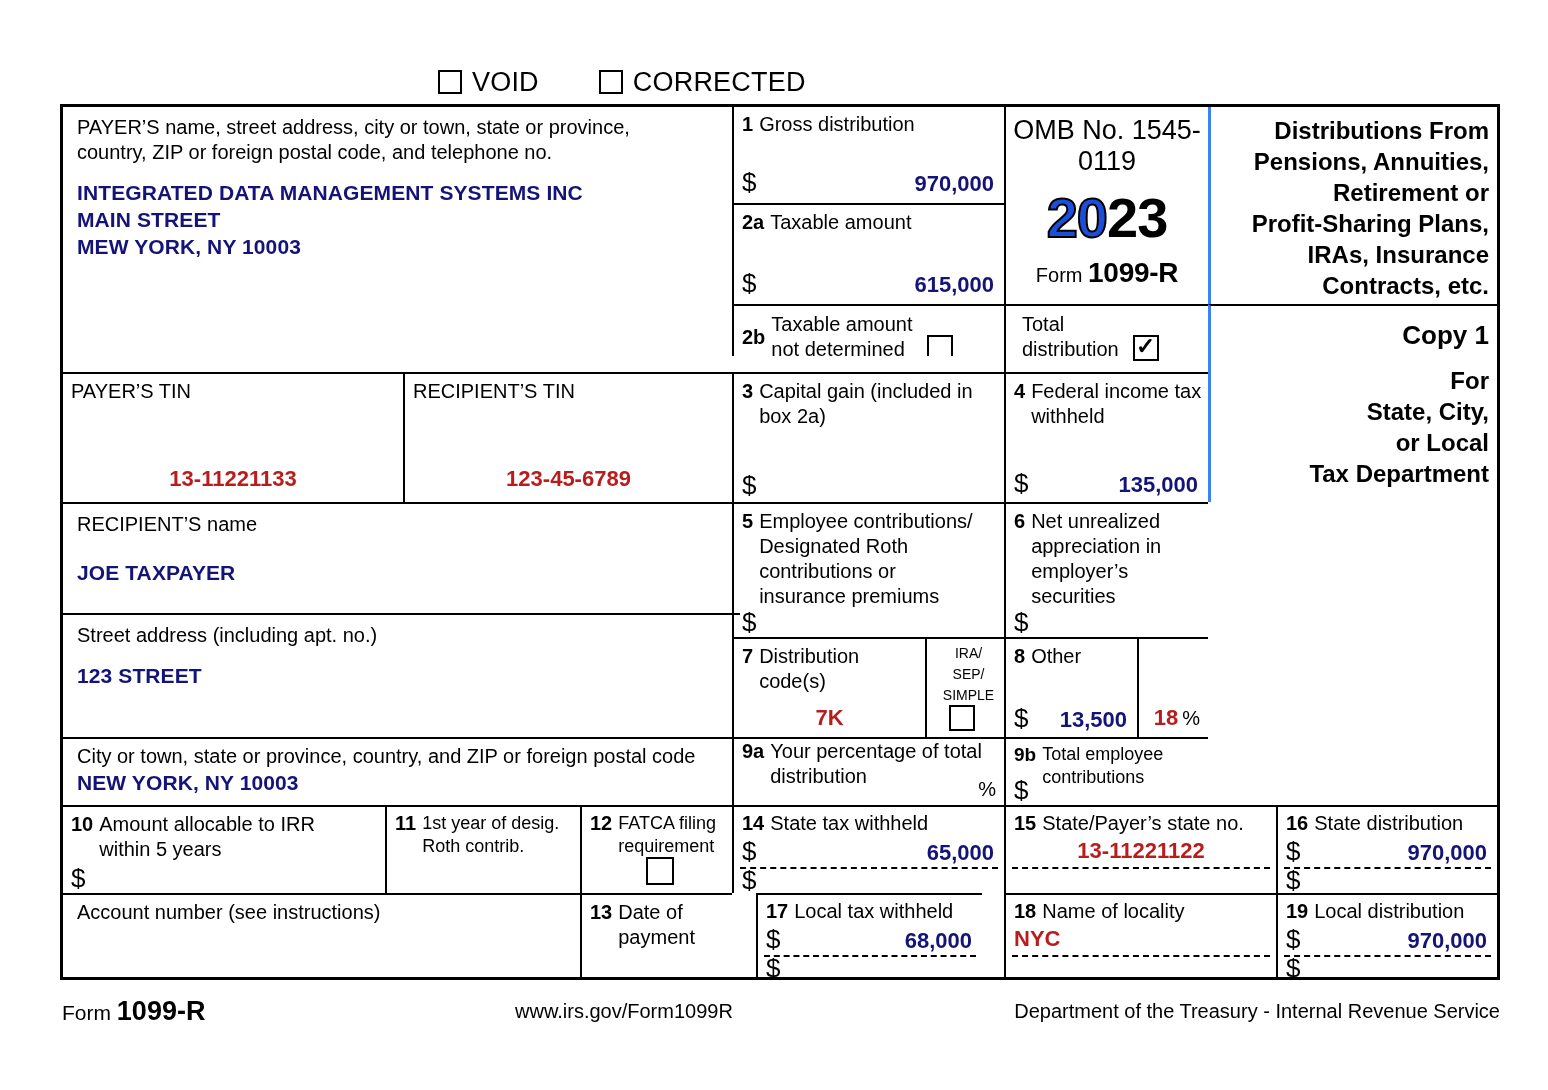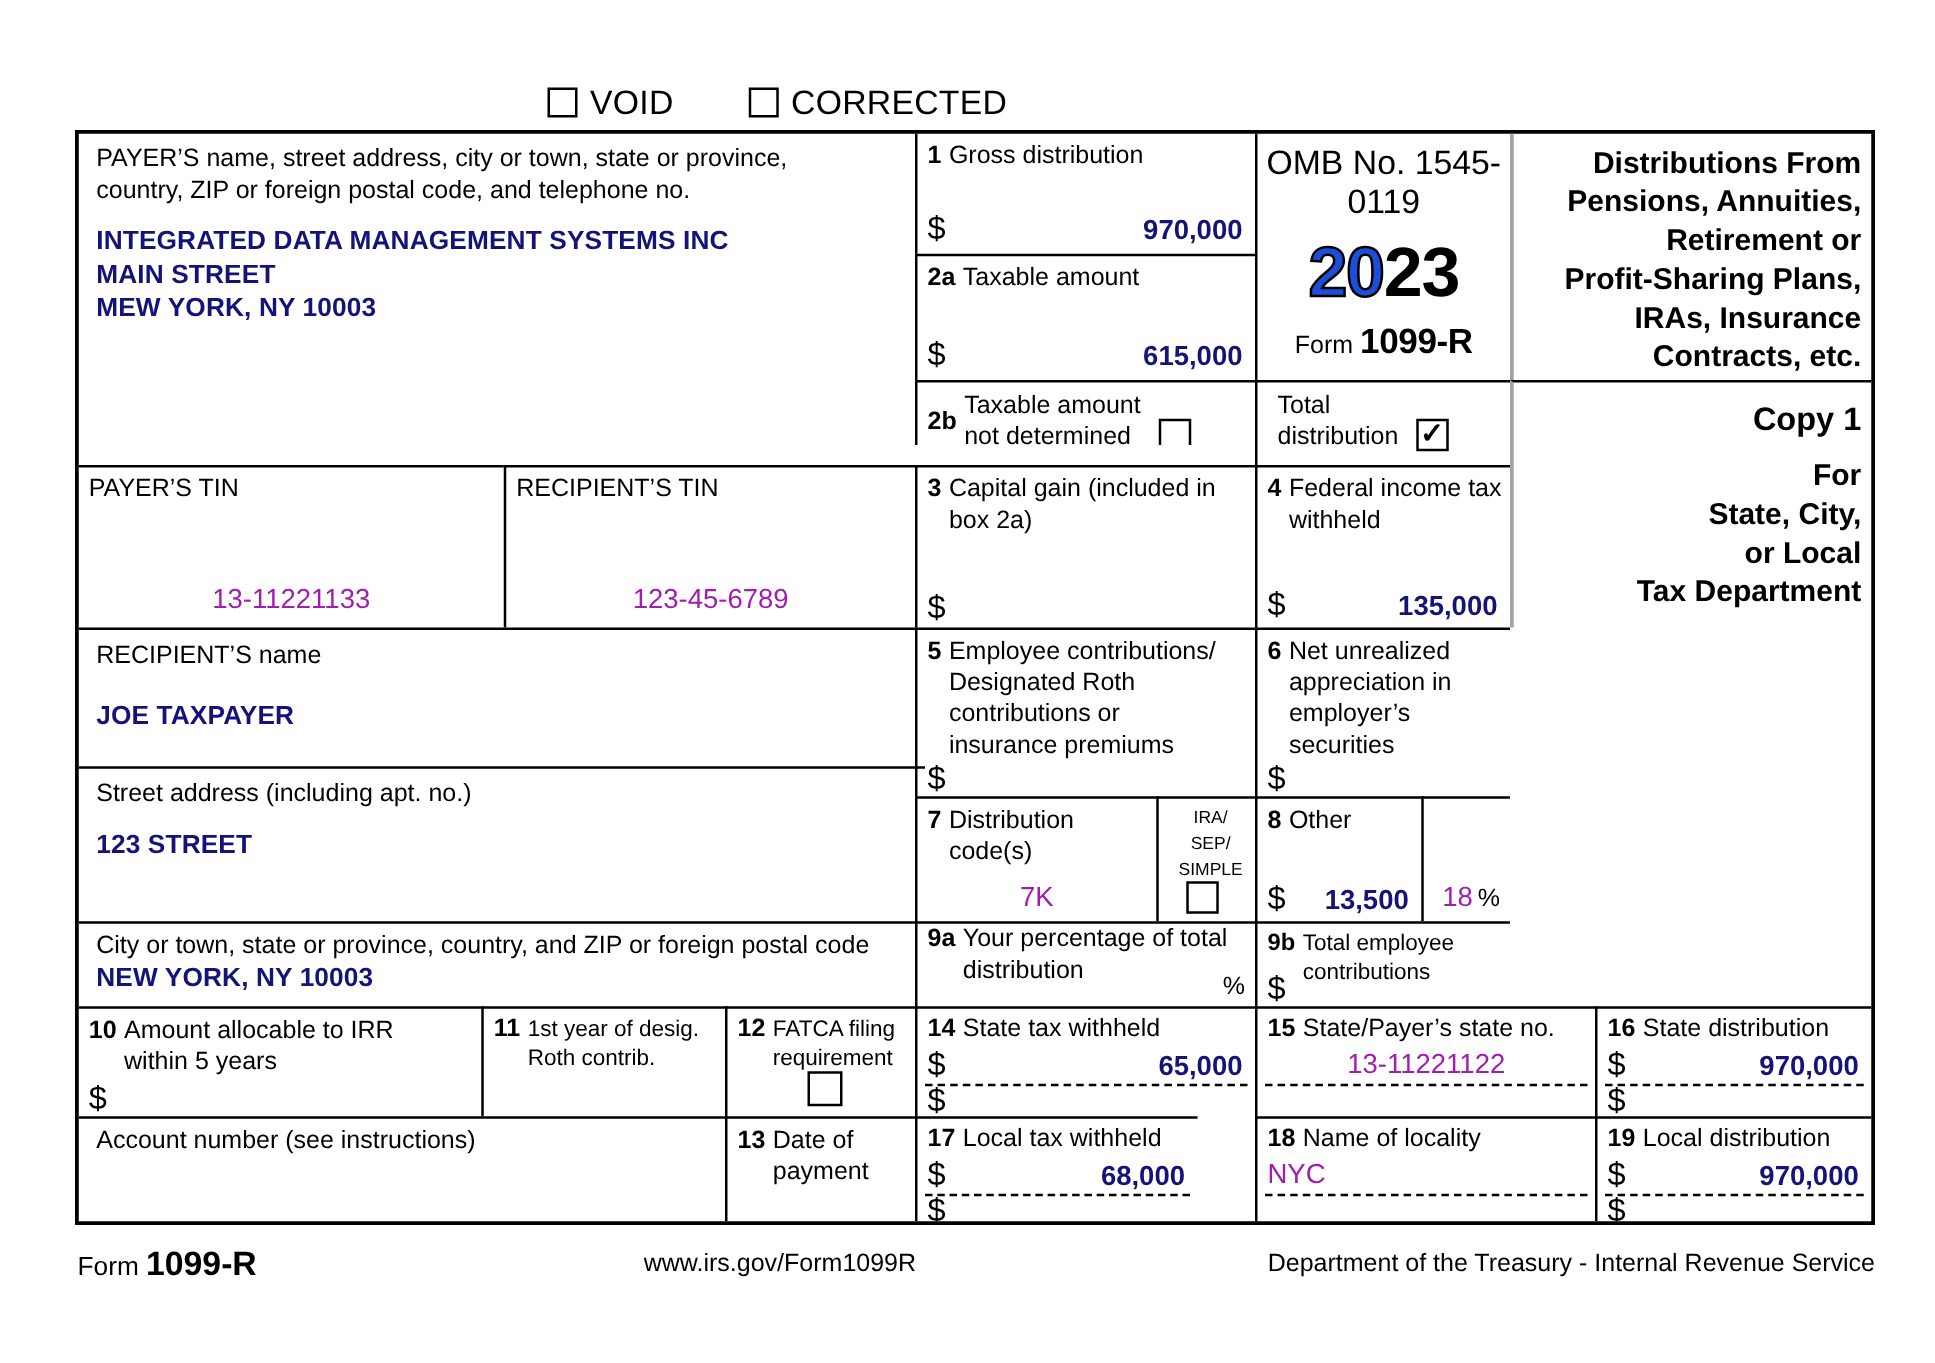--- a/index.html
+++ b/index.html
@@ -60,40 +60,40 @@
     box-sizing: border-box;
   }
 
   .cell {
     position: absolute;
     box-sizing: border-box;
     overflow: hidden;
   }
   .bt { border-top: 2px solid #000; }
   .bl { border-left: 2px solid #000; }
-  .bl3 { border-left: 3px solid #a3a3a3; }
+  .bl3 { border-left: 3px solid #3b82f6; }
 
   .lbl {
     font-size: 20px;
     line-height: 25px;
     padding: 5px 0 0 8px;
   }
   .lbl-sm { font-size: 18px; line-height: 23px; }
   .num {
     font-weight: bold;
     margin-right: 6px;
   }
   .hang {
     display: flex;
   }
   .hang .txt { flex: 1; }
 
   .val {
-    color: #a21caf;
-    font-weight: normal;
+    color: #b91c1c;
+    font-weight: bold;
     font-size: 21px;
   }
   .val-lg { font-size: 22px; }
 
   .money-row {
     position: absolute;
     left: 0; right: 0;
     display: flex;
     align-items: baseline;
     padding: 0 10px 0 8px;
@@ -548,21 +548,21 @@
       <div class="lbl hang">
         <span class="num">13</span>
         <span class="txt">
           <span>Date of</span><br>
           <span>payment</span>
         </span>
       </div>
       <div style="position:absolute;left:0;right:8px;bottom:6px;text-align:right;" class="val"></div>
     </div>
 
-    <div class="cell bt bl" style="left:669px;top:786px;width:226px;height:84px;">
+    <div class="cell bt bl" style="left:693px;top:786px;width:226px;height:84px;">
       <div class="lbl hang" style="padding-top:4px;">
         <span class="num">17</span>
         <span class="txt">Local tax withheld</span>
       </div>
       <div class="money-row" style="top:31px;">
         <span class="dollar">$</span>
         <span class="amt">68,000</span>
       </div>
       <div class="dashed-sep" style="top:60px;"></div>
       <div class="money-row" style="top:60px;">

